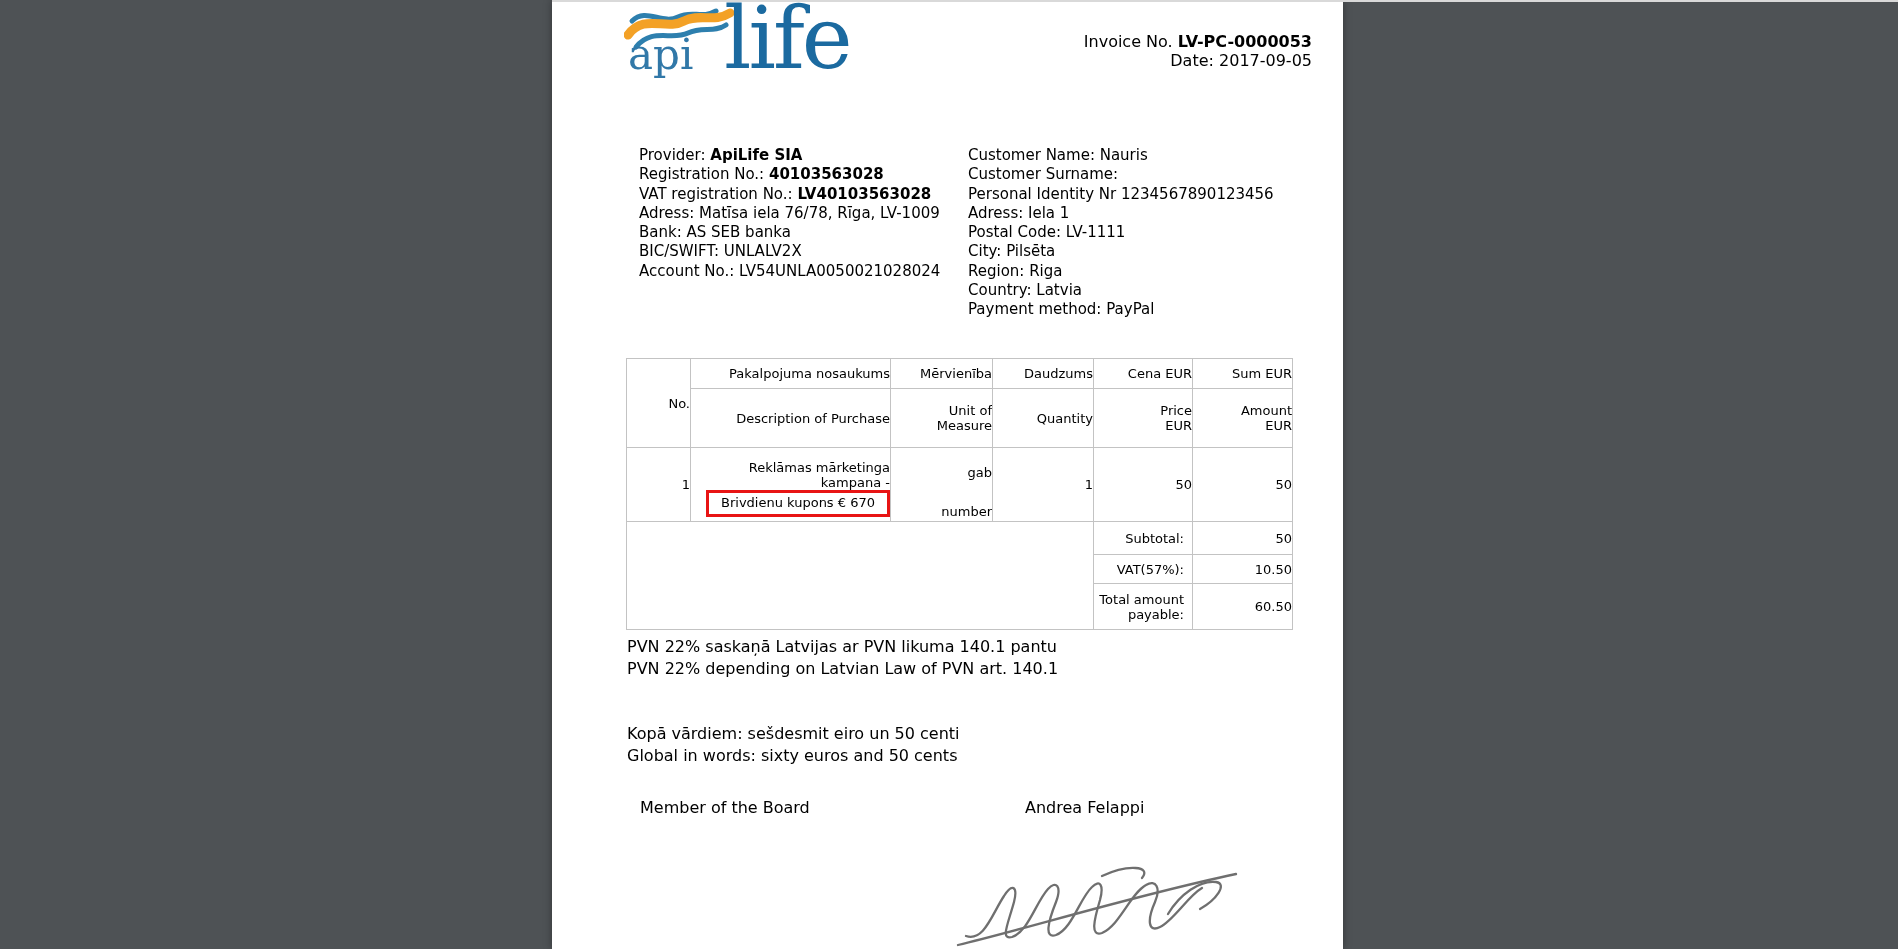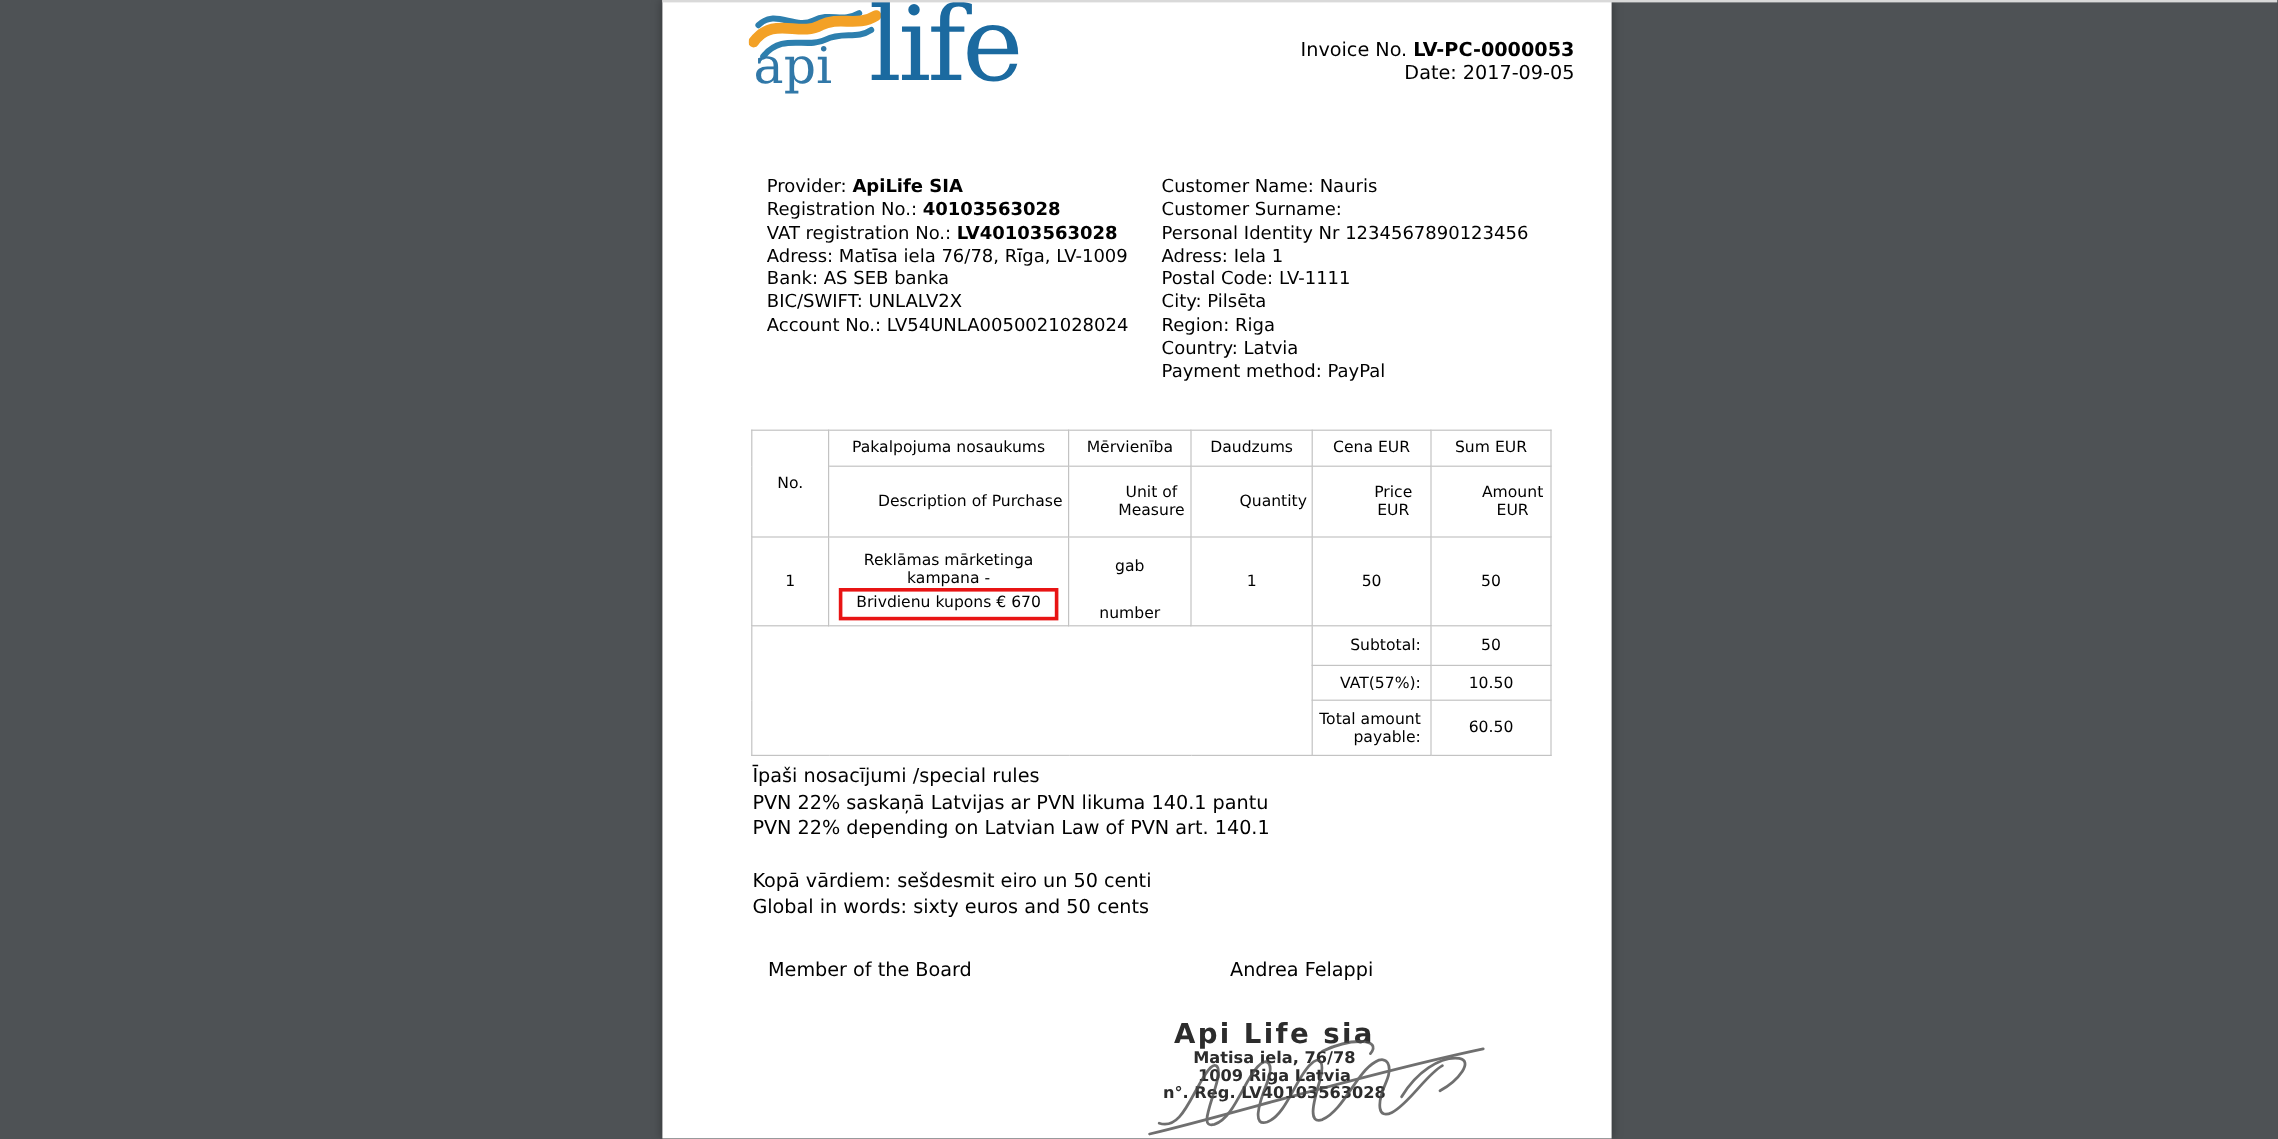--- a/index.html
+++ b/index.html
@@ -43,21 +43,21 @@
   .provider { left:87px; top:146px; }
   .customer { left:416px; top:146px; }
 
   
   .inv-table {
     position:absolute; left:74px; top:358px;
     border-collapse:collapse; table-layout:fixed;
     font-size:13px; line-height:15px;
   }
   .inv-table td {
-    border:1px solid #c3c3c3; text-align:center; vertical-align:middle;
+    border:1px solid #c3c3c3; text-align:right; vertical-align:middle;
     padding:0; overflow:hidden;
   }
   tr.hr1 td { height:30px; }
   tr.hr2 td { height:59px;padding-left:36px; }
   tr.datarow td { height:74px; }
   tr.tr1 td { height:33px; }
   tr.tr2 td { height:29px; }
   tr.tr3 td { height:46px;margin-top:20px; }
   .desc-cell { vertical-align:top; }
   .desc-line1 { margin-top:8px; }
@@ -184,39 +184,32 @@
         <td>10.50</td>
       </tr>
       <tr class="tr3">
         <td class="tlabel">Total amount payable:</td>
         <td>60.50</td>
       </tr>
       </tbody>
     </table>
 
     <div class="notes">
-      <div>Īpaši nosacījumi /special rules</div>
       <div>PVN 22% saskaņā Latvijas ar PVN likuma 140.1 pantu</div>
       <div>PVN 22% depending on Latvian Law of PVN art. 140.1</div>
     </div>
 
     <div class="words">
       <div>Kopā vārdiem: sešdesmit eiro un 50 centi</div>
       <div>Global in words: sixty euros and 50 cents</div>
     </div>
 
     <div class="footer-member">Member of the Board</div>
     <div class="footer-name">Andrea Felappi</div>
 
-    <div class="stamp">
-      <div class="stamp-title">Api Life sia</div>
-      <div class="stamp-line">Matisa iela, 76/78</div>
-      <div class="stamp-line">1009 Riga Latvia</div>
-      <div class="stamp-line">n°. Reg. LV40103563028</div>
-    </div>
 
     <svg class="signature" width="290" height="96" viewBox="0 0 290 96">
       <g fill="none" stroke="#4c4c4c" stroke-width="2.3" stroke-linecap="round" opacity="0.8">
         <path d="M14,84 C32,90 40,62 52,44 C60,31 66,34 62,50 C56,72 48,88 60,85 C76,80 84,50 96,37 C104,28 110,34 104,50 C96,70 92,87 104,83 C120,77 128,46 140,35 C148,27 152,33 148,48 C142,68 138,85 150,81 C168,73 178,42 194,33 C204,27 209,36 203,50 C195,68 196,81 208,75 C222,68 236,44 250,36"></path>
         <path d="M6,93 C70,78 180,44 284,22"></path>
         <path d="M216,62 C228,42 248,28 264,30 C276,32 264,48 248,57"></path>
         <path d="M150,24 C176,12 200,14 190,26"></path>
       </g>
     </svg>
 

